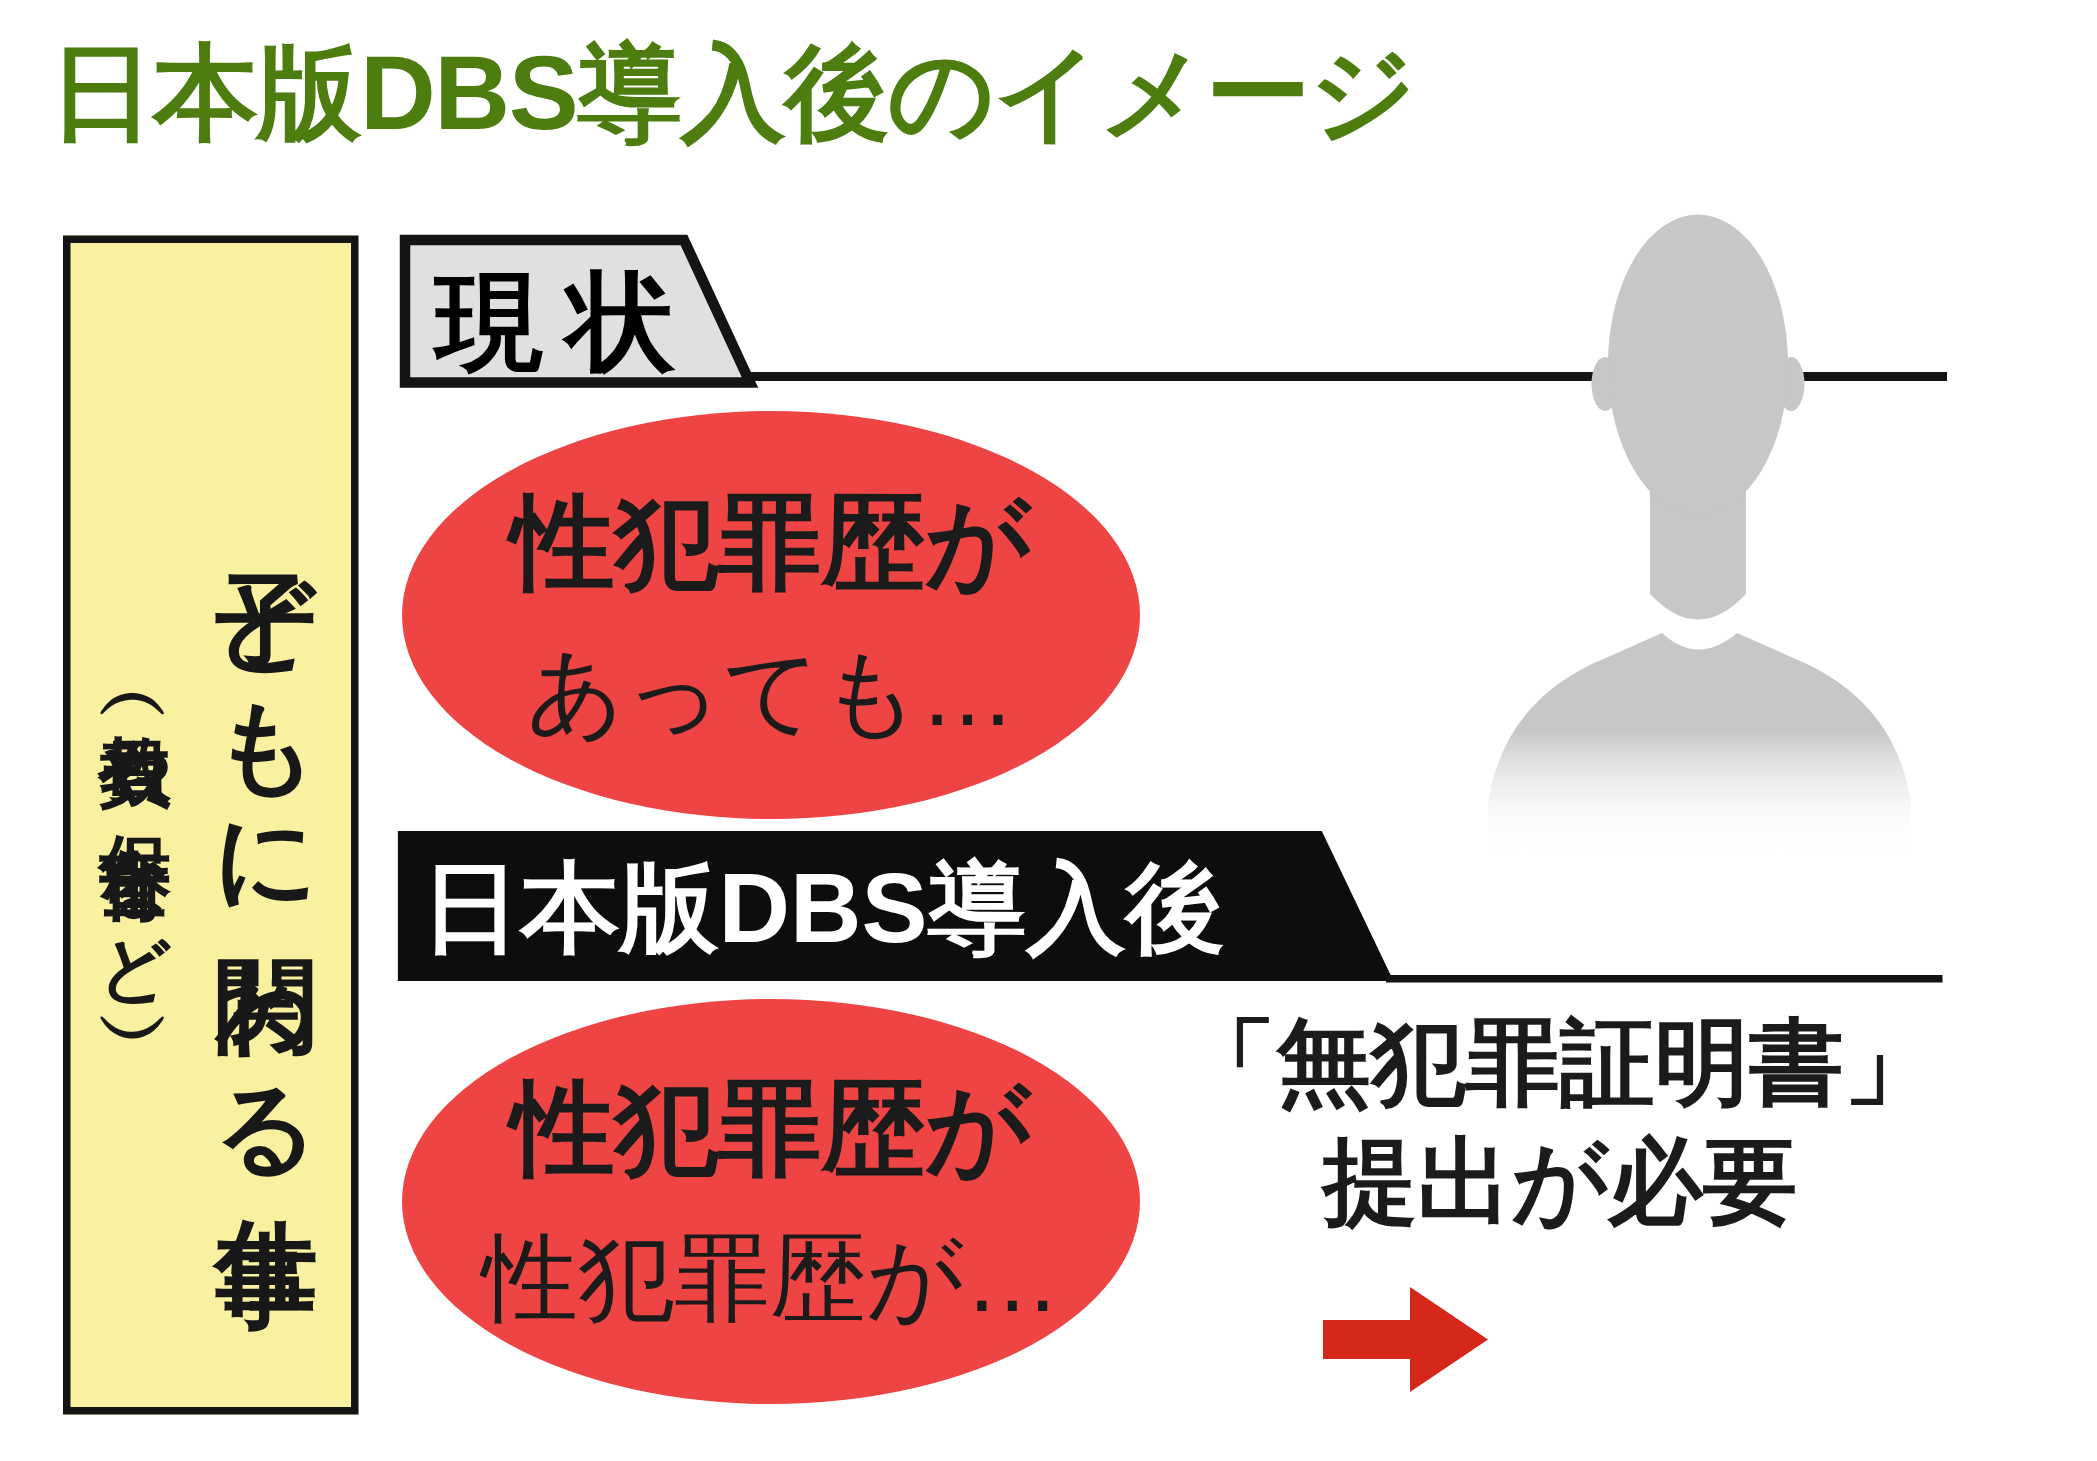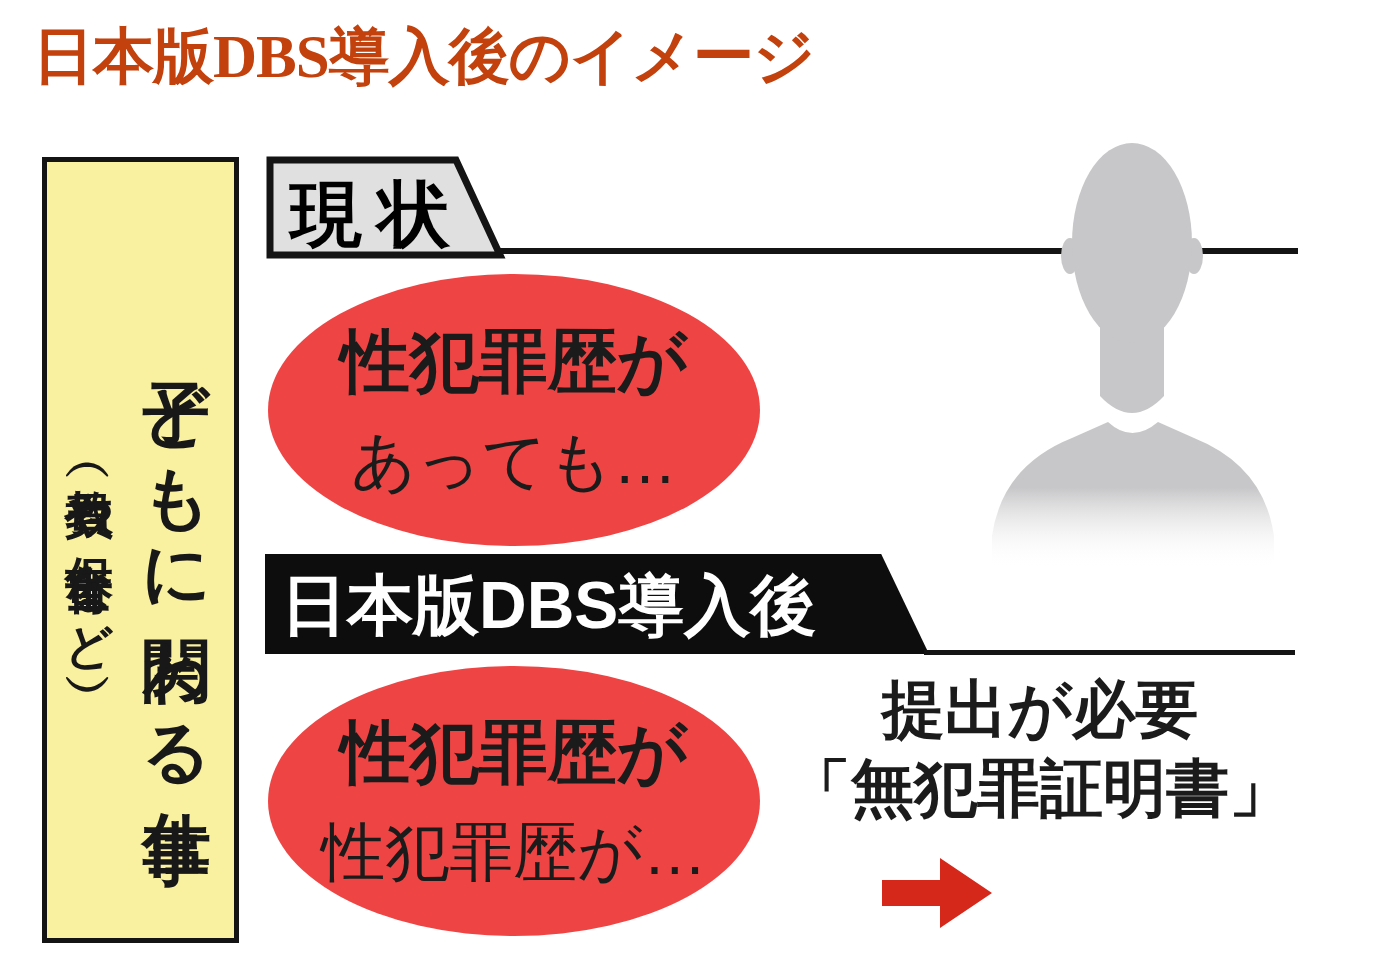--- a/index.html
+++ b/index.html
@@ -7,22 +7,22 @@
   body {
     font-family: "Liberation Sans", "DejaVu Sans", sans-serif;
     width: 1398px; height: 974px; position: relative; overflow: hidden;
     color: #161616;
   }
   .canvas { position: absolute; inset: 0; background: #ffffff; }
 
   
   .page-title {
     position: absolute; left: 33px; top: 16px;
-    font-size: 61px; font-weight: 900; letter-spacing: -1px;
-    color: #c2410c; white-space: nowrap; font-family: Liberation Serif, serif;
+    font-size: 70px; font-weight: 900; letter-spacing: -1px;
+    color: #4d7c0f; white-space: nowrap;
   }
 
   
   .sidebar {
     position: absolute; left: 42px; top: 157px; width: 197px; height: 786px;
     background: #f9f0a0; border: 5px solid #141414;
   }
   .sidebar-inner {
     position: absolute; inset: 0;
     display: flex; flex-direction: row; justify-content: center; align-items: center;
@@ -137,21 +137,21 @@
   <div class="tab-dbs"></div>
   <div class="tab-dbs-label">日本版DBS導入後</div>
   <div class="rule rule-2"></div>
 
   <div class="bubble bubble-2">
     <div class="bubble-line1">性犯罪歴が</div>
     <div class="bubble-line2">性犯罪歴が…</div>
   </div>
 
   <div class="requirement">
+    <span>「無犯罪証明書」</span>
     <span>提出が必要</span>
-    <span>「無犯罪証明書」</span>
   </div>
 
   <svg class="arrow-icon" width="110" height="70" viewBox="0 0 110 70">
     <polygon points="0,22 58,22 58,0 110,35 58,70 58,48 0,48" fill="#d5281b"></polygon>
   </svg>
 
 </div>
 
 </body></html>

